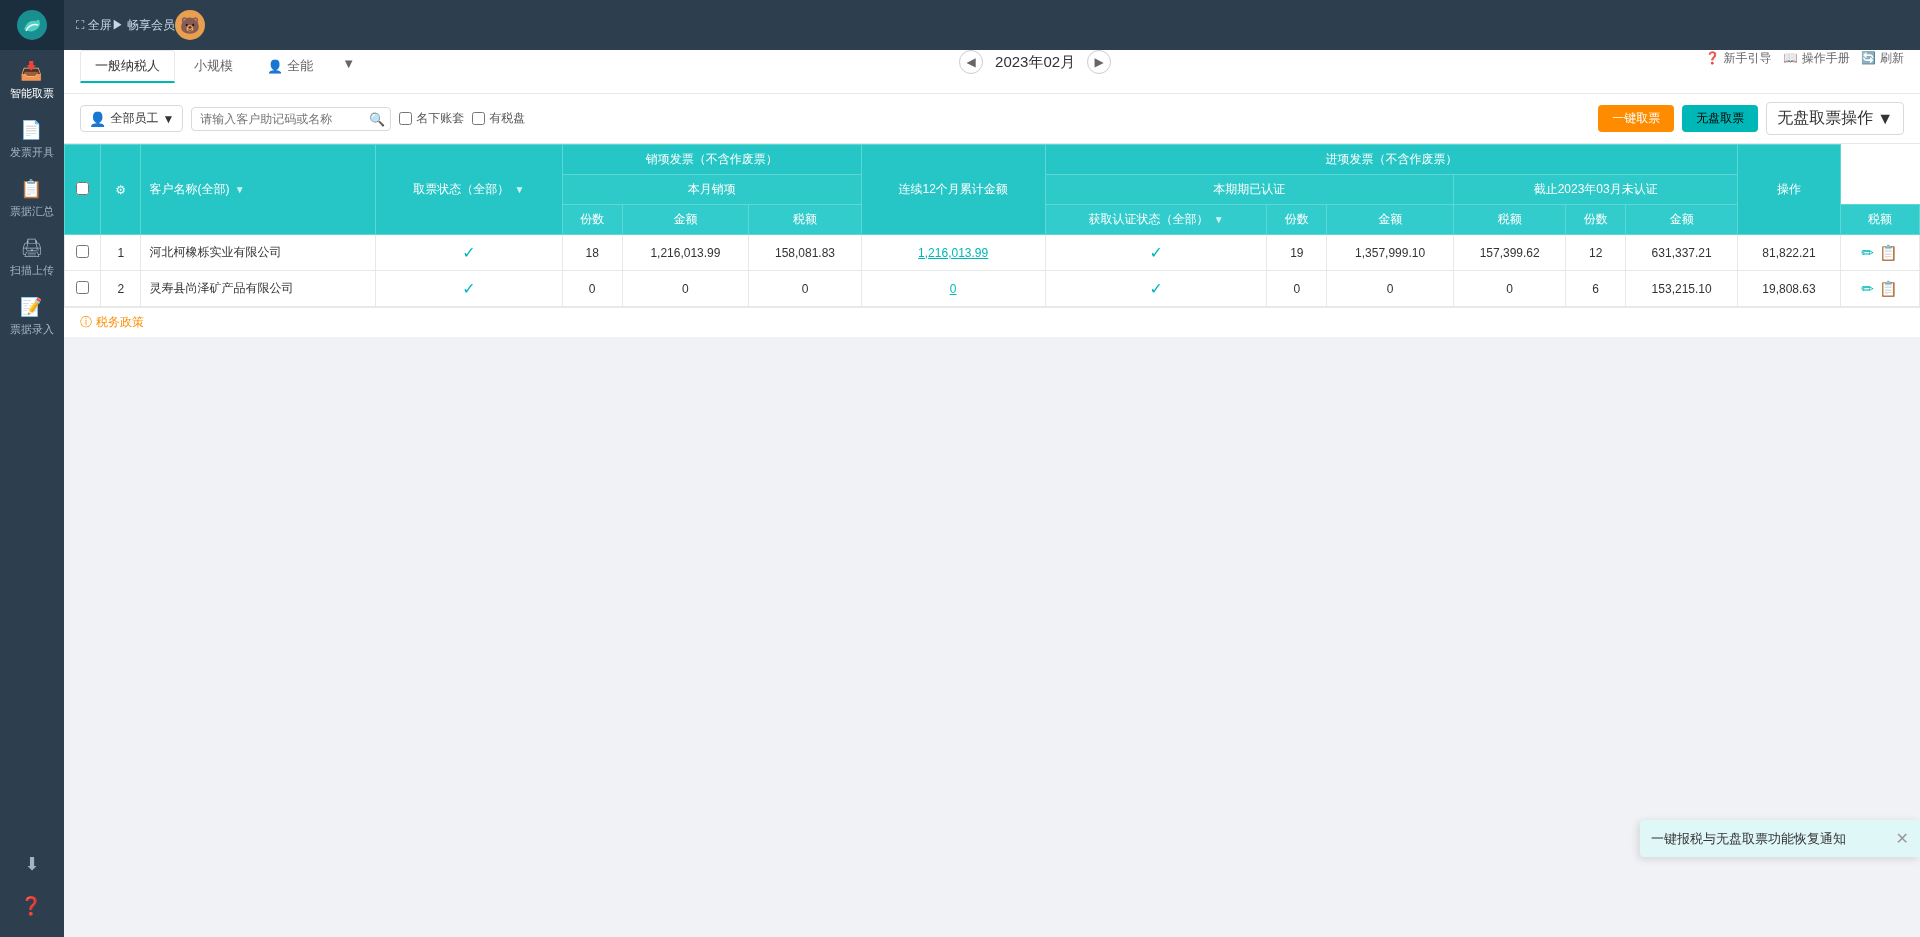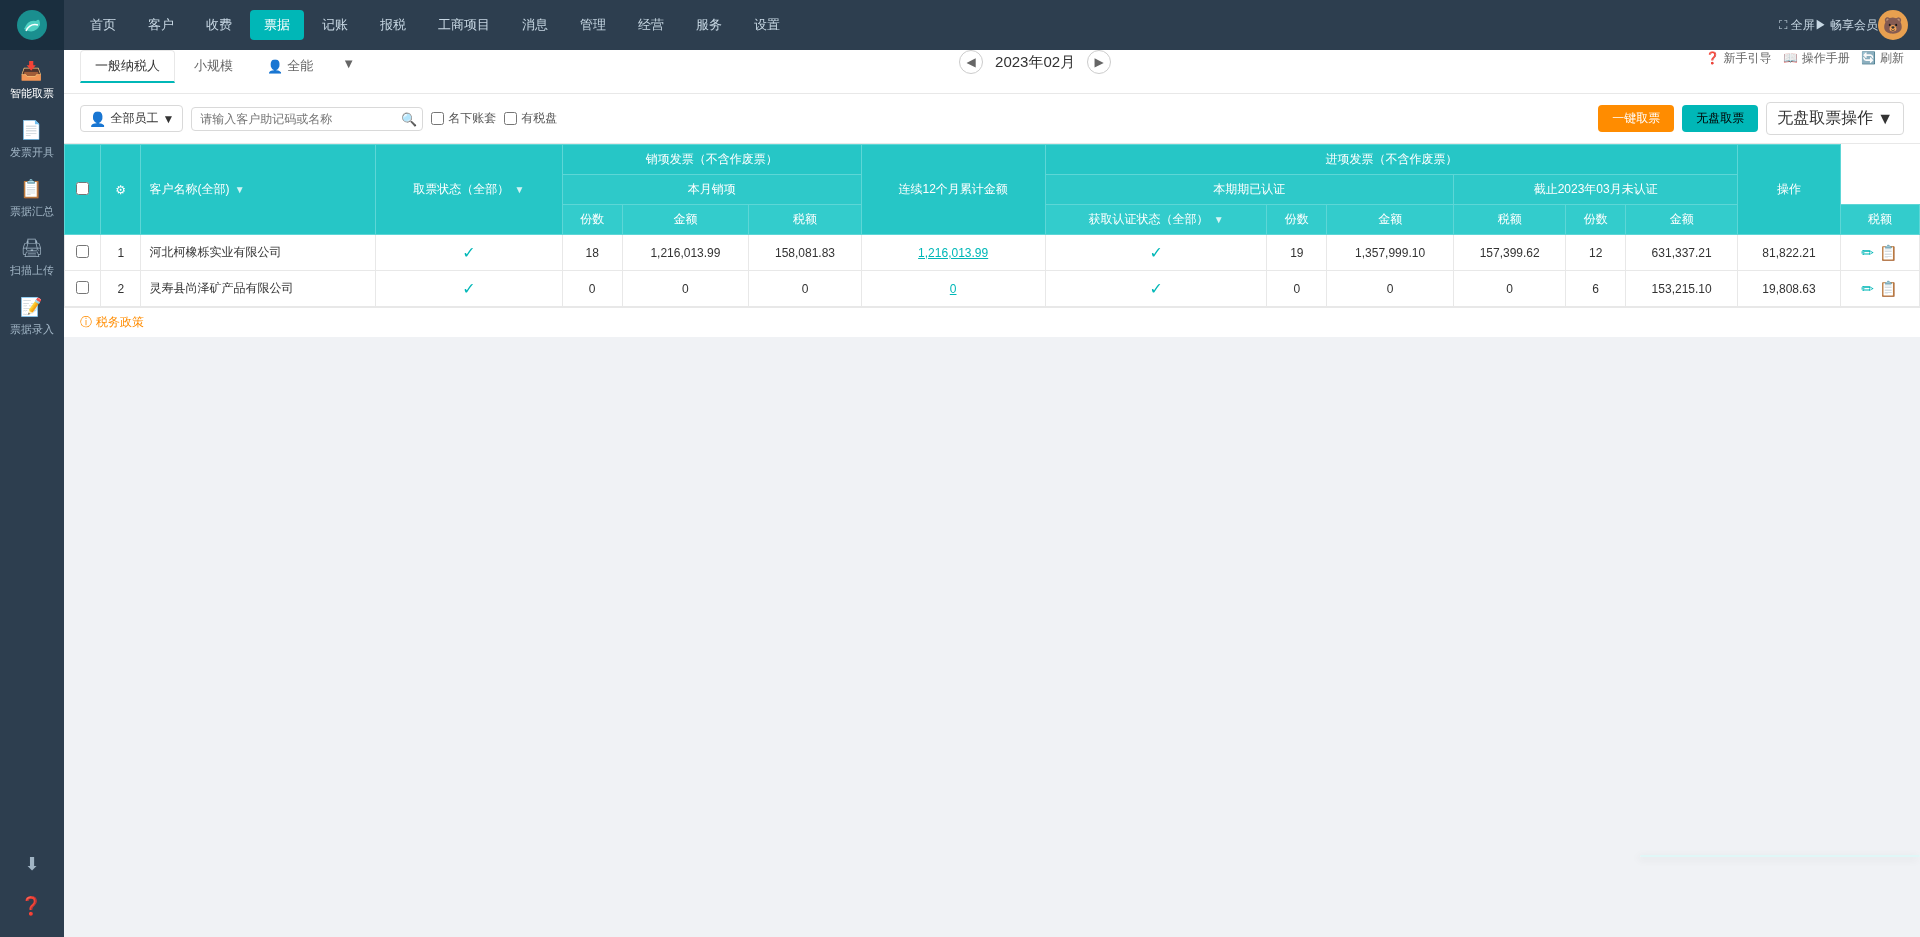--- a/index.html
+++ b/index.html
@@ -193,21 +193,21 @@
       cursor: pointer;
       font-size: 12px;
       color: #333;
     }
     .filter-select .sel-icon { color: #00b7b7; font-size: 14px; }
     .search-input {
       border: 1px solid #d9d9d9;
       border-radius: 4px;
       padding: 4px 28px 4px 8px;
       font-size: 12px;
-      width: 232px;
+      width: 200px;
       outline: none;
       position: relative;
     }
     .search-wrap {
       position: relative;
       display: inline-block;
     }
     .search-icon {
       position: absolute;
       right: 6px;
@@ -422,34 +422,20 @@
     </div>
     <div class="sidebar-item">
       <span class="icon">❓</span>
     </div>
   </div>
 </div>
 
 <div class="main">
 
   <div class="topnav">
-    <div class="topnav-items">
-      <div class="topnav-item">首页</div>
-      <div class="topnav-item">客户</div>
-      <div class="topnav-item">收费</div>
-      <div class="topnav-item active">票据</div>
-      <div class="topnav-item">记账</div>
-      <div class="topnav-item">报税</div>
-      <div class="topnav-item">工商项目</div>
-      <div class="topnav-item">消息</div>
-      <div class="topnav-item">管理</div>
-      <div class="topnav-item">经营</div>
-      <div class="topnav-item">服务</div>
-      <div class="topnav-item">设置</div>
-    </div>
     <div class="topnav-right">
       <span>⛶ <span>全屏</span></span>
       <span>▶ <span>畅享会员</span></span>
       <div class="avatar">🐻</div>
     </div>
   </div>
 
   <div class="content">
 
     <div class="tabbar">
@@ -596,13 +582,17 @@
     </div>
 
     <div class="footer">
       <span>ⓘ</span>
       <span>税务政策</span>
     </div>
   </div>
 </div>
 
 <div class="notif-popup">
+  <div class="notif-header">
+    <span>一键报税与无盘取票功能恢复通知</span>
+    <span class="notif-close">✕</span>
+  </div>
 </div>
 
 </body></html>

